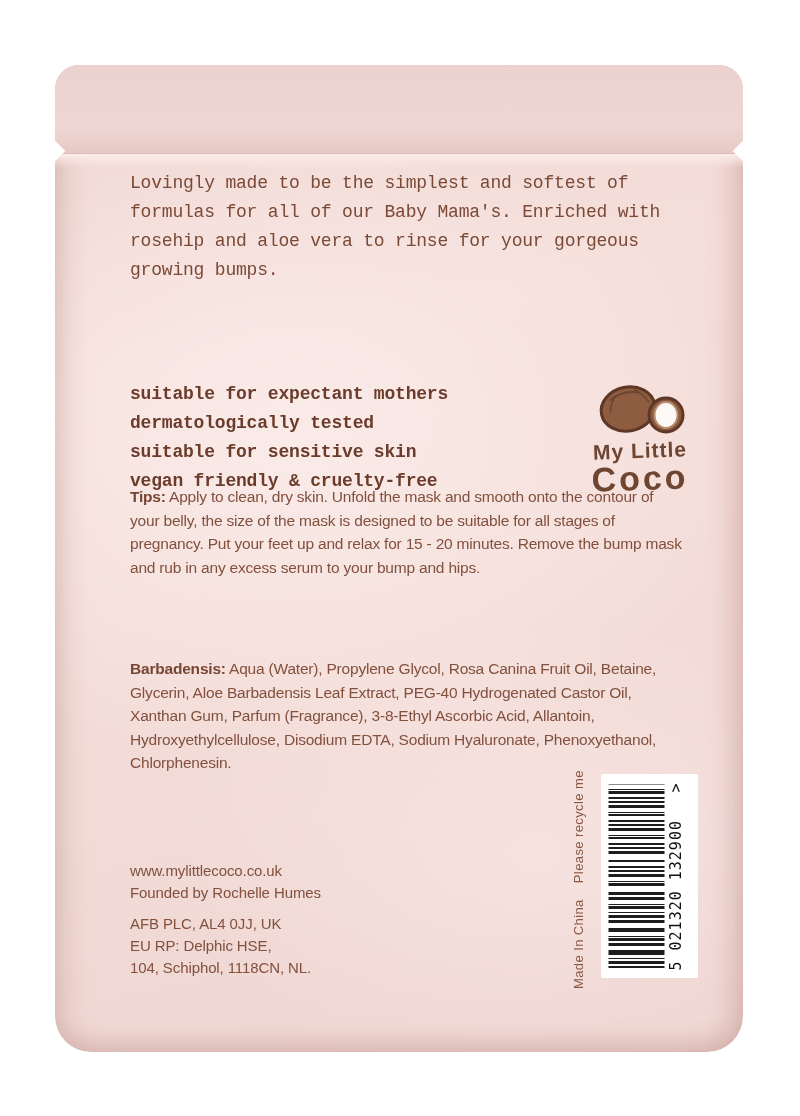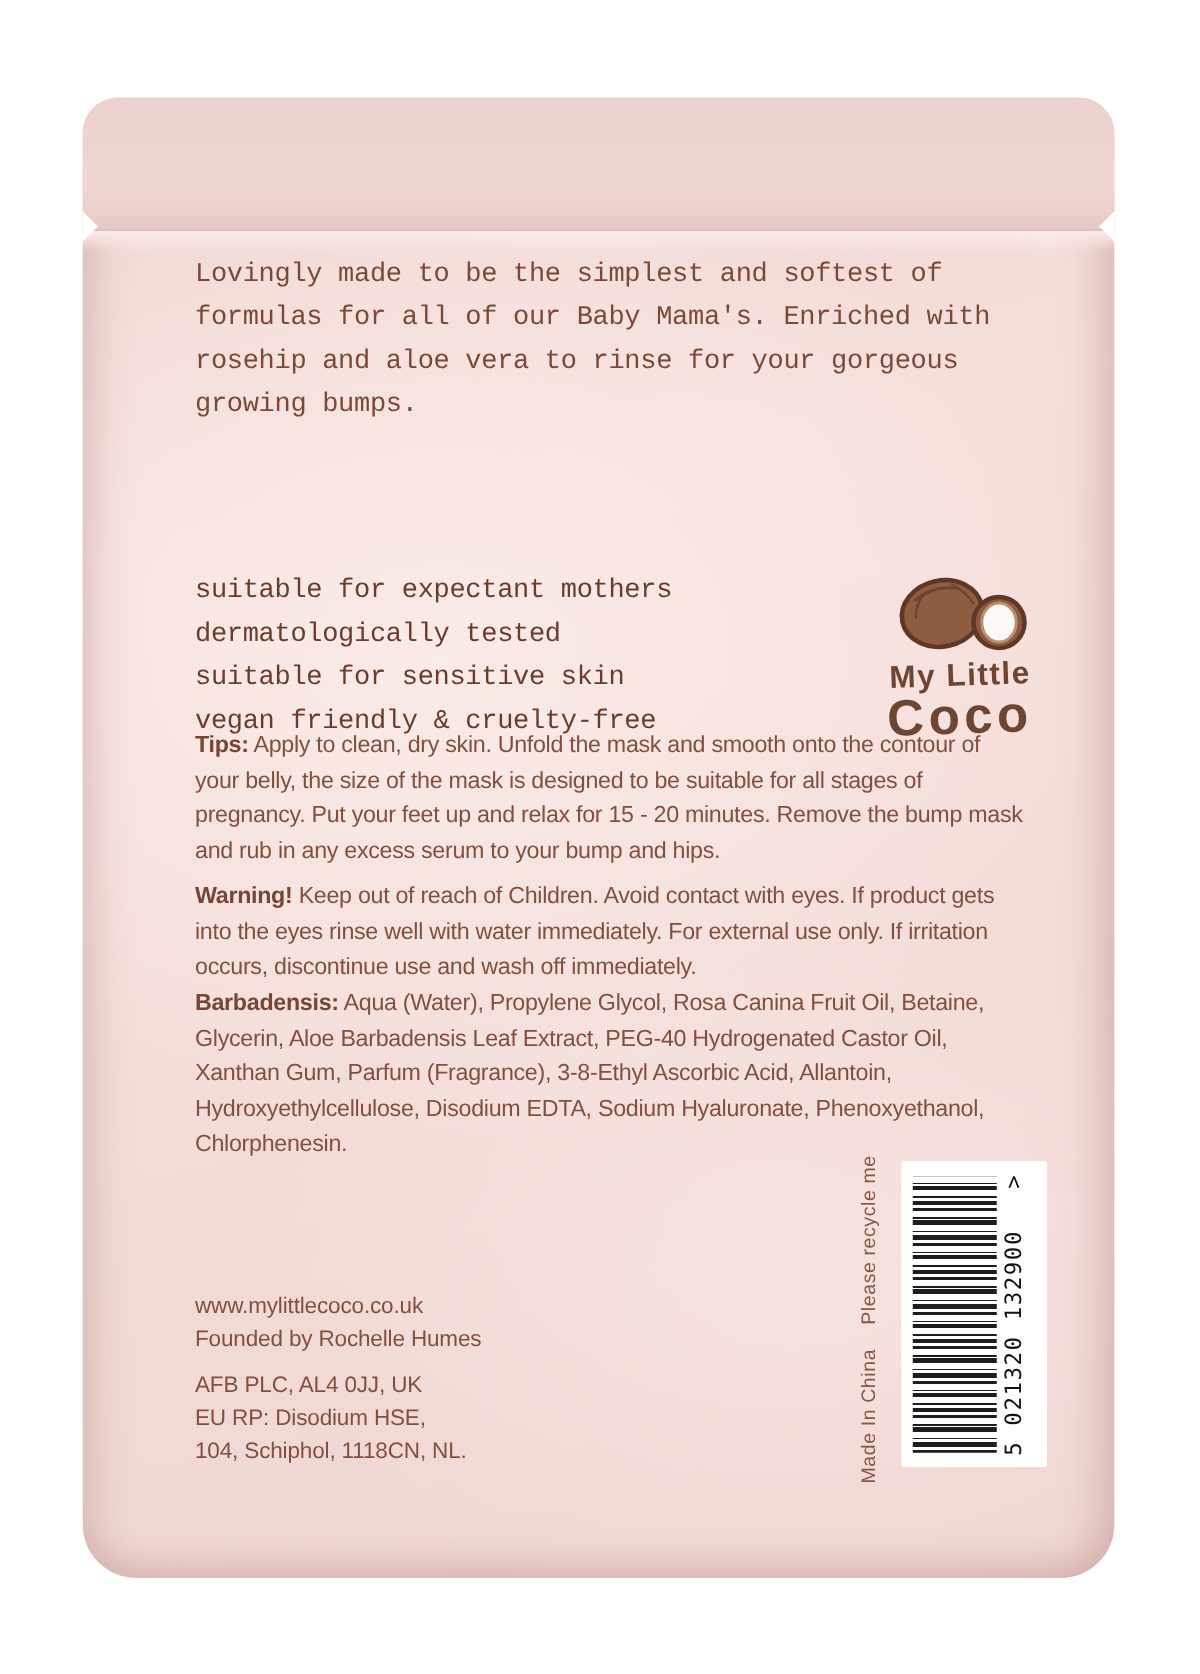--- a/index.html
+++ b/index.html
@@ -35,21 +35,21 @@
     transform:rotate(45deg);
   }
   .notch.left{left:-9px;} .notch.right{right:-9px;}
 
   .mono-par{
     position:absolute;left:75px;width:600px;margin:0;
     font-family:"Liberation Mono","DejaVu Sans Mono",monospace;
     font-size:18px;line-height:29px;color:#7b4936;white-space:pre-line;
     letter-spacing:-0.2px;
   }
-  .claims{font-weight:normal;color:#6b3c2b;}
+  .claims{font-weight:bold;color:#6b3c2b;}
 
   .sans-par{
     position:absolute;left:75px;width:556px;margin:0;
     font-size:15.5px;line-height:23.5px;color:#82503d;letter-spacing:-0.2px;
   }
   .sans-par b{color:#774534;}
 
   .logo{position:absolute;left:505px;top:310px;width:160px;text-align:center;color:#6d4531;}
   .logo svg{display:block;margin:0 auto;}
   .brand-line1{
@@ -128,29 +128,28 @@
       </g>
       <circle cx="78" cy="40" r="17" fill="#8a5a40" stroke="#5e3726" stroke-width="3"></circle>
       <ellipse cx="78" cy="40" rx="11.5" ry="13" fill="#fdf9f6" stroke="#bb8e70" stroke-width="2"></ellipse>
     </svg>
     <div class="brand-line1">My Little</div>
     <div class="brand-line2">Coco</div>
   </div>
 
   <p class="sans-par" style="top:420px"><b>Tips:</b><span> Apply to clean, dry skin. Unfold the mask and smooth onto the contour of your belly, the size of the mask is designed to be suitable for all stages of pregnancy. Put your feet up and relax for 15 - 20  minutes. Remove the bump mask and rub in any excess serum to your bump and hips.</span></p>
 
-  <p class="sans-par" style="top:521px"><b>Warning!</b><span> Keep out of reach of Children.  Avoid contact with eyes.  If product gets into the eyes rinse well with water immediately.  For external use only. If irritation occurs, discontinue use and wash off immediately.</span></p>
 
   <p class="sans-par" style="top:592px"><b>Barbadensis:</b><span> Aqua (Water), Propylene Glycol, Rosa Canina Fruit Oil, Betaine, Glycerin, Aloe Barbadensis Leaf Extract,  PEG-40 Hydrogenated Castor Oil, Xanthan Gum, Parfum (Fragrance), 3-8-Ethyl Ascorbic Acid, Allantoin, Hydroxyethylcellulose, Disodium EDTA, Sodium Hyaluronate, Phenoxyethanol, Chlorphenesin.</span></p>
 
   <p class="footer-block site">www.mylittlecoco.co.uk
 Founded by Rochelle Humes</p>
 
   <p class="footer-block" style="top:848px">AFB PLC, AL4 0JJ, UK
-EU RP: Disodium HSE,
+EU RP: Delphic HSE,
 104, Schiphol, 1118CN, NL.</p>
 
   <div class="side-text">Made In China    Please recycle me</div>
 
   <div class="barcode-box">
     <div class="barcode-inner">
       <div class="bars"></div>
       <div class="digits">
         <span>5 021320 132900</span>
         <span>&gt;</span>

